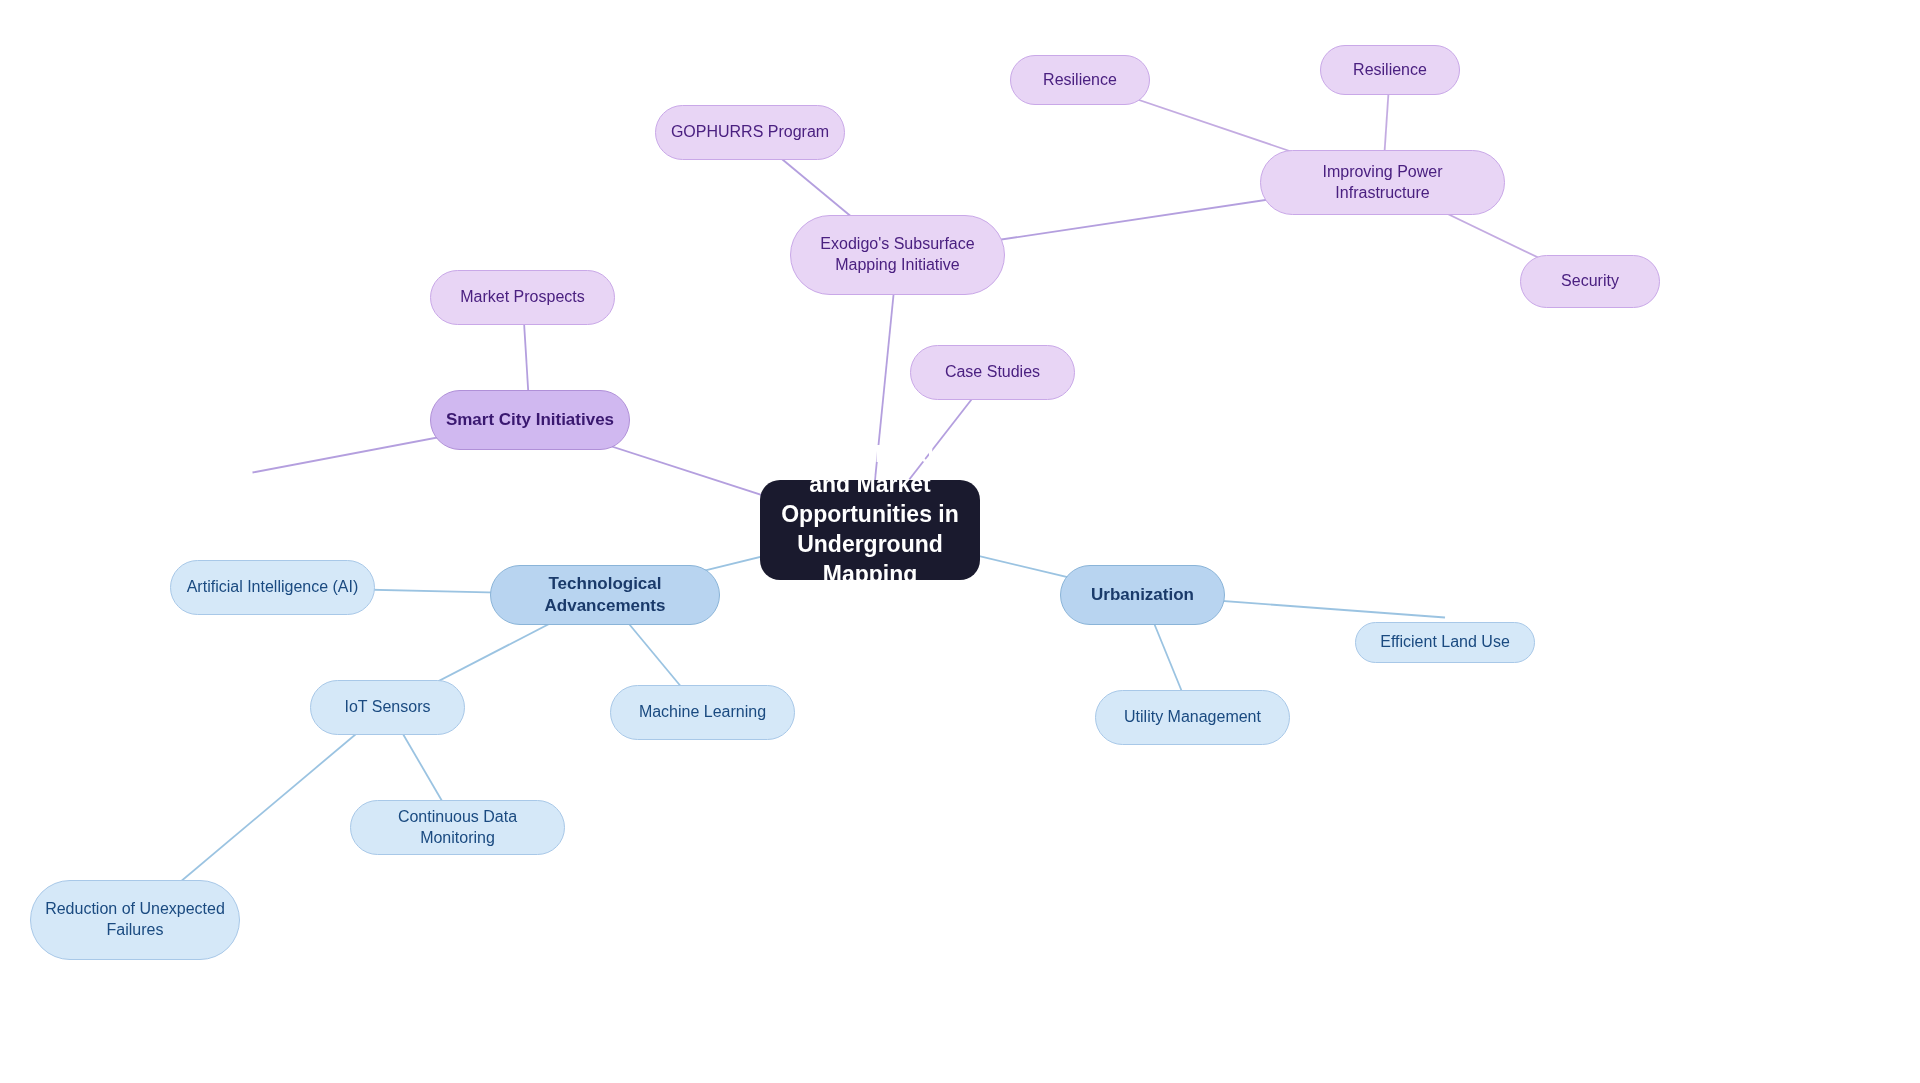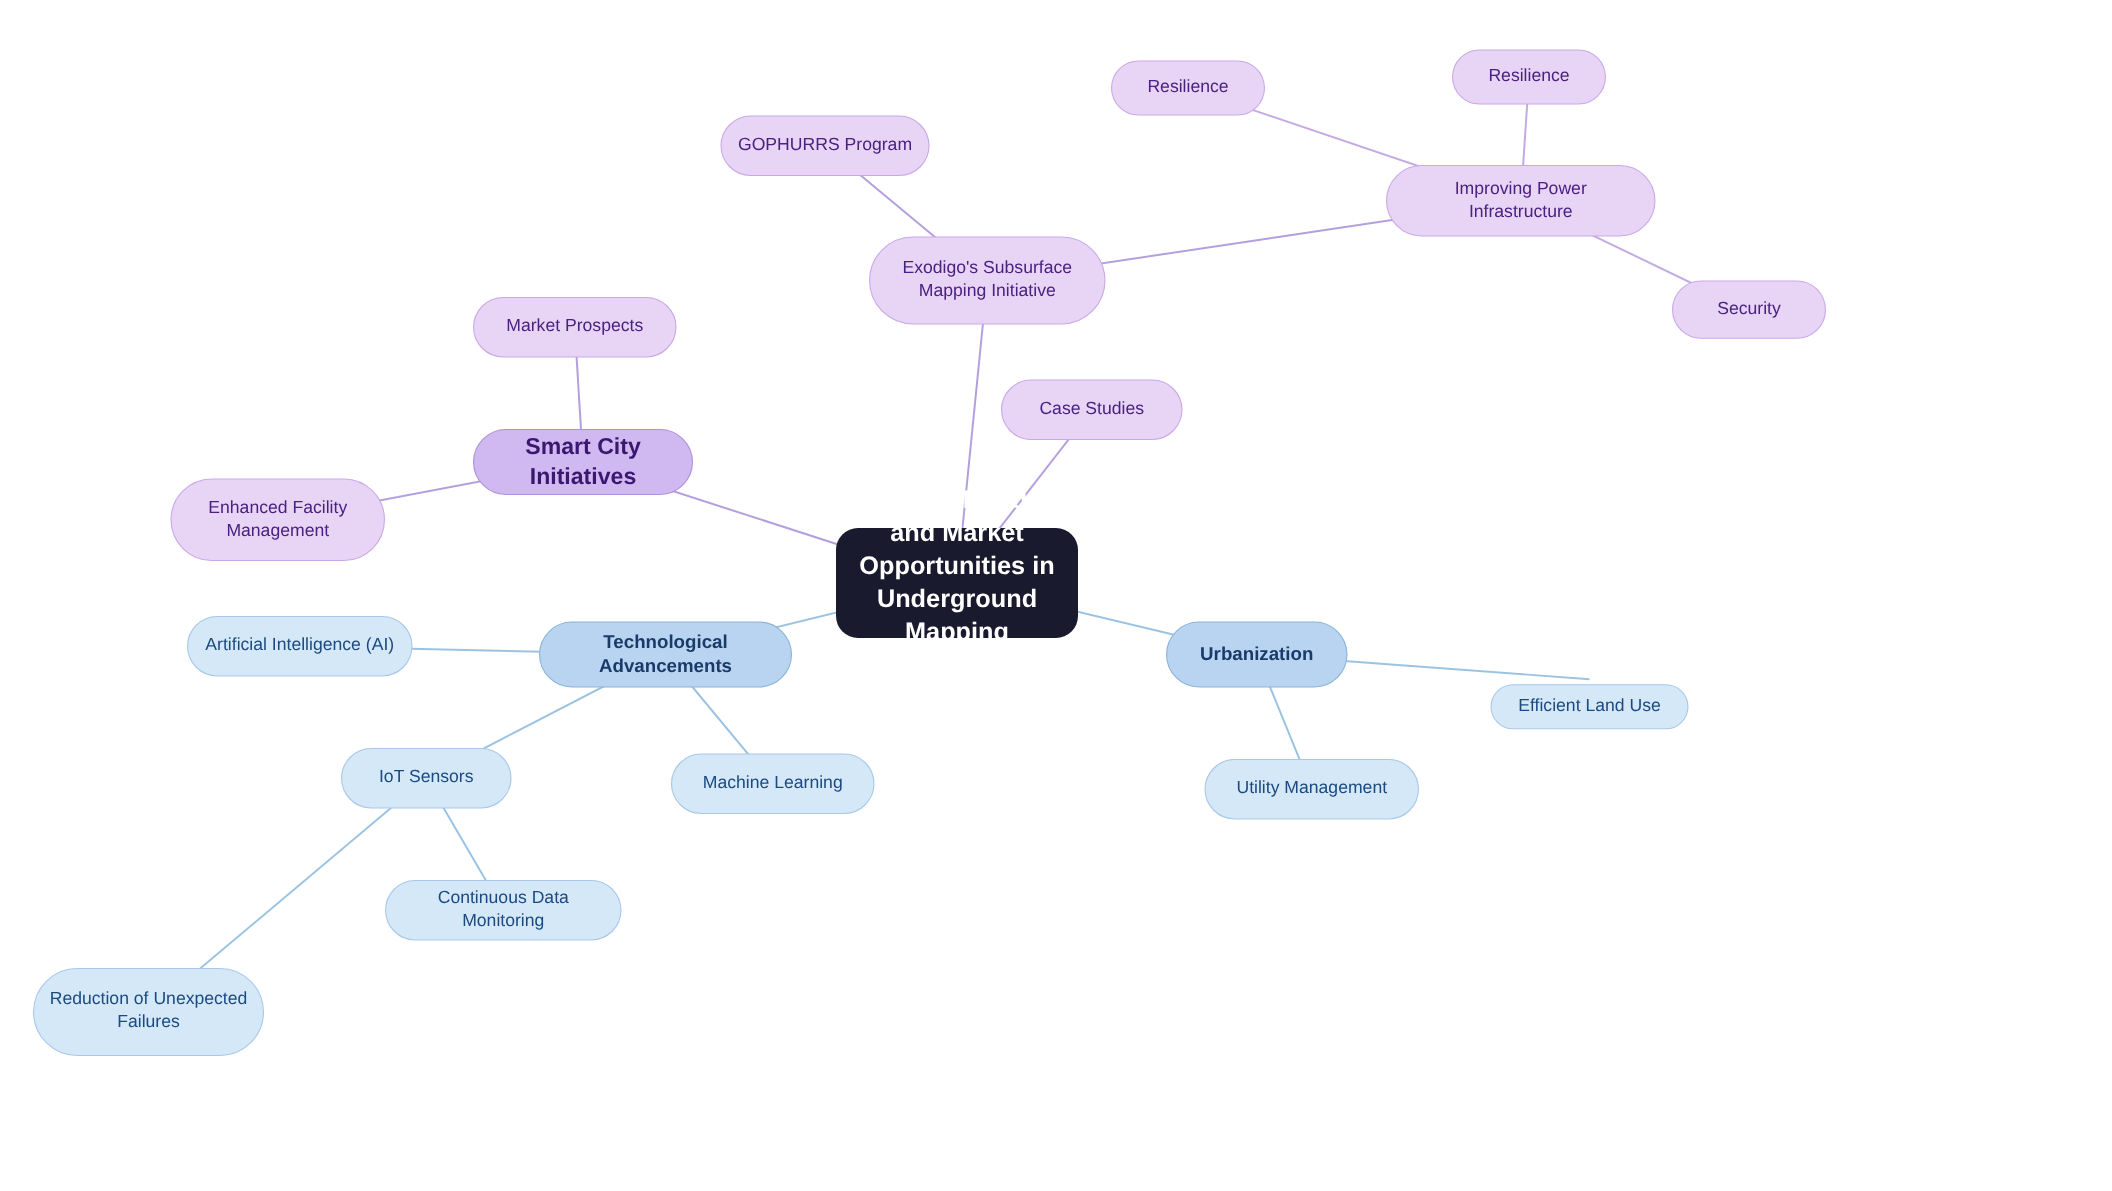--- a/index.html
+++ b/index.html
@@ -60,21 +60,21 @@
       background: #b8d4f0;
       color: #1a3a6a;
       border: 1.5px solid #8ab4d8;
       font-size: 17px;
       font-weight: 600;
     }
     .node-purple-dark {
       background: #d0b8f0;
       color: #3a1870;
       border: 1.5px solid #b090d8;
-      font-size: 21px;
+      font-size: 17px;
       font-weight: 600;
     }
   </style>
 </head>
 <body>
 
 <div id="mind-map-container">
   <svg id="connections">
       <line x1="870" y1="530" x2="530" y2="420" stroke="#9b7fd4" stroke-width="1.8" opacity="0.75"></line>
       <line x1="870" y1="530" x2="992.5" y2="372.5" stroke="#9b7fd4" stroke-width="1.8" opacity="0.75"></line>
@@ -92,21 +92,20 @@
       <line x1="605" y1="595" x2="387.5" y2="707.5" stroke="#7ab0d8" stroke-width="1.8" opacity="0.75"></line>
       <line x1="605" y1="595" x2="702.5" y2="712.5" stroke="#7ab0d8" stroke-width="1.8" opacity="0.75"></line>
       <line x1="387.5" y1="707.5" x2="457.5" y2="827.5" stroke="#7ab0d8" stroke-width="1.8" opacity="0.75"></line>
       <line x1="387.5" y1="707.5" x2="135" y2="920" stroke="#7ab0d8" stroke-width="1.8" opacity="0.75"></line>
       <line x1="1142.5" y1="595" x2="1445" y2="617.5" stroke="#7ab0d8" stroke-width="1.8" opacity="0.75"></line>
       <line x1="1142.5" y1="595" x2="1192.5" y2="717.5" stroke="#7ab0d8" stroke-width="1.8" opacity="0.75"></line>
     </svg>
 <div class="node node-center" style="left: 760px; top: 480px; width: 220px; height: 100px; padding: 10px 16px;">Future Trends and Market Opportunities in Underground Mapping Software</div>
     <div class="node node-purple-dark" style="left: 430px; top: 390px; width: 200px; height: 60px; padding: 8px 14px;">Smart City Initiatives</div>
     <div class="node node-purple" style="left: 430px; top: 270px; width: 185px; height: 55px; padding: 8px 14px;">Market Prospects</div>
-    <div class="node node-purple" style="left: 155px; top: 435px; width: 195px; height: 75px; padding: 8px 14px;">Enhanced Facility Management</div>
     <div class="node node-purple" style="left: 910px; top: 345px; width: 165px; height: 55px; padding: 8px 14px;">Case Studies</div>
     <div class="node node-purple" style="left: 790px; top: 215px; width: 215px; height: 80px; padding: 8px 14px;">Exodigo's Subsurface Mapping Initiative</div>
     <div class="node node-purple" style="left: 655px; top: 105px; width: 190px; height: 55px; padding: 24px 14px;">GOPHURRS Program</div>
     <div class="node node-purple" style="left: 1260px; top: 150px; width: 245px; height: 65px; padding: 8px 14px;">Improving Power Infrastructure</div>
     <div class="node node-purple" style="left: 1010px; top: 55px; width: 140px; height: 50px; padding: 8px 14px;">Resilience</div>
     <div class="node node-purple" style="left: 1320px; top: 45px; width: 140px; height: 50px; padding: 8px 14px;">Resilience</div>
     <div class="node node-purple" style="left: 1520px; top: 255px; width: 140px; height: 53px; padding: 8px 14px;">Security</div>
     <div class="node node-blue-dark" style="left: 490px; top: 565px; width: 230px; height: 60px; padding: 8px 14px;">Technological Advancements</div>
     <div class="node node-blue-dark" style="left: 1060px; top: 565px; width: 165px; height: 60px; padding: 8px 14px;">Urbanization</div>
     <div class="node node-blue" style="left: 170px; top: 560px; width: 205px; height: 55px; padding: 8px 14px;">Artificial Intelligence (AI)</div>

